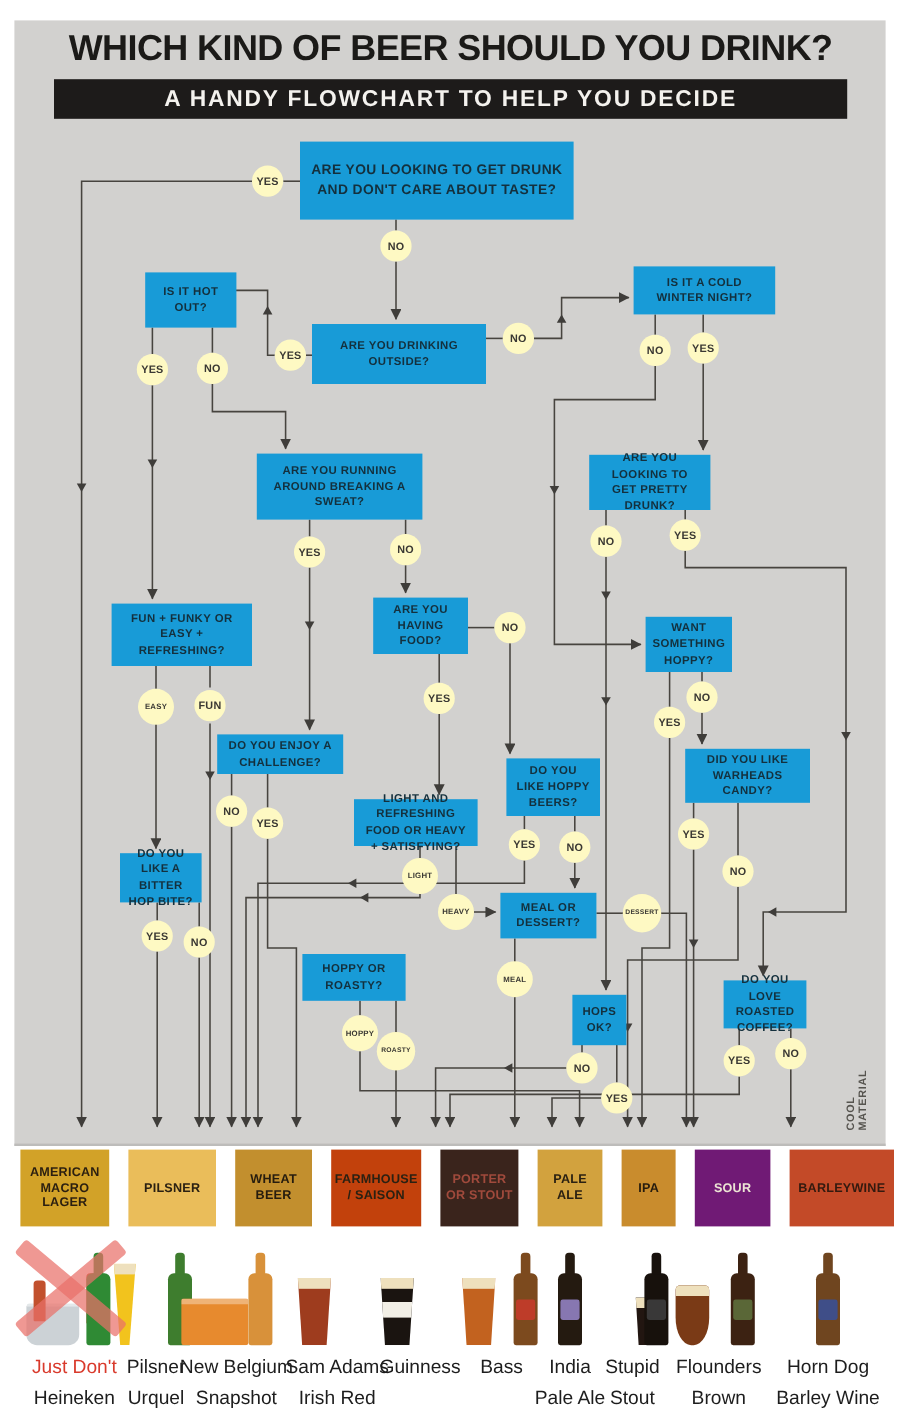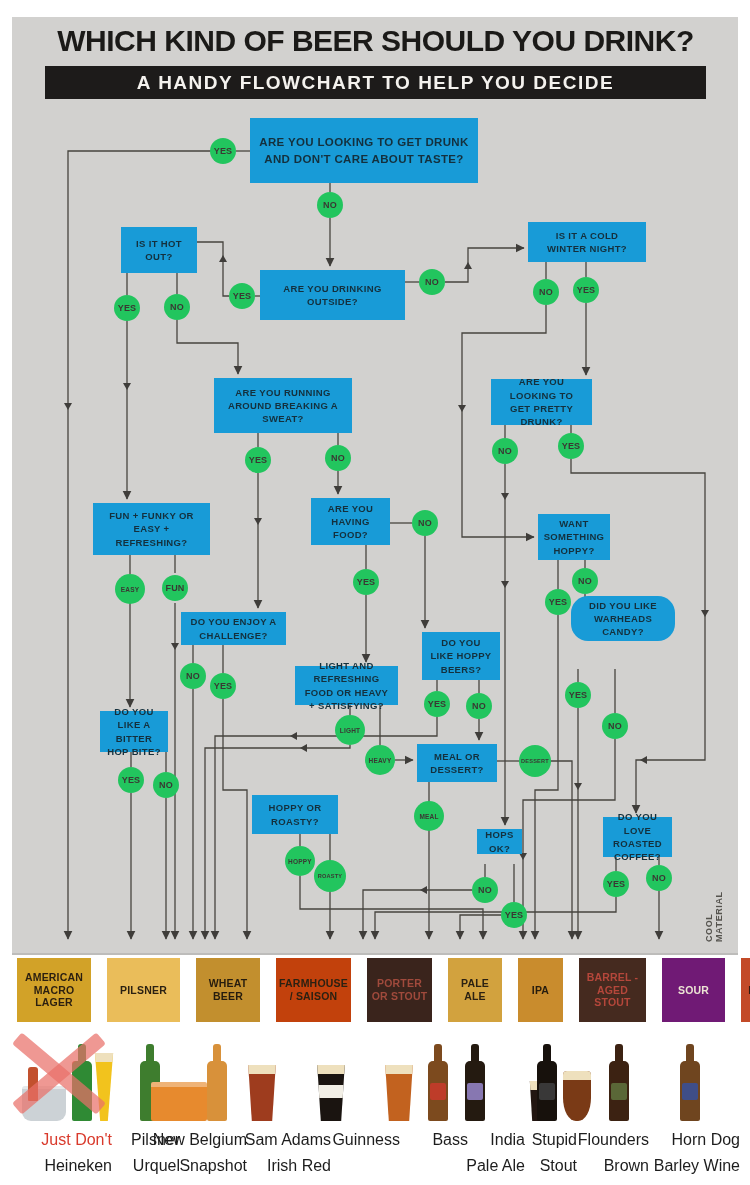--- a/index.html
+++ b/index.html
@@ -24,21 +24,21 @@
   }
   #wires{position:absolute;left:0;top:0;width:750px;height:1185px;pointer-events:none;}
   .fbox{
     position:absolute;background:#189bd7;color:#14303d;font-weight:bold;
     font-size:9.5px;letter-spacing:.35px;line-height:1.4;text-align:center;
     display:flex;align-items:center;justify-content:center;padding:3px 7px;
     box-sizing:border-box;text-transform:uppercase;z-index:3;
   }
   .fbox.lg{font-size:11.5px;}
   .fcircle{
-    position:absolute;background:#22c55e;color:#3a3833;border-radius:50%;
+    position:absolute;background:#fef9c3;color:#3a3833;border-radius:50%;
     display:flex;align-items:center;justify-content:center;font-weight:bold;
     z-index:3;text-transform:uppercase;letter-spacing:.2px;
   }
   .fcircle.s1{font-size:9px;}
   .fcircle.s2{font-size:6.5px;}
   .fcircle.s3{font-size:5.6px;}
   #credit{
     position:absolute;left:704px;top:862px;height:80px;
     writing-mode:vertical-rl;transform:rotate(180deg);
     font-size:9px;font-weight:bold;color:#56544f;letter-spacing:.6px;z-index:3;
@@ -46,21 +46,21 @@
   #band{
     position:absolute;left:17px;top:958px;width:701px;height:64px;
     display:flex;gap:16px;z-index:3;
   }
   .cat{
     height:64px;display:flex;align-items:center;justify-content:center;
     text-align:center;font-weight:800;font-size:10.5px;line-height:1.2;
     letter-spacing:.2px;padding:2px;box-sizing:border-box;text-transform:uppercase;
   }
   #beers{position:absolute;left:0;top:1028px;width:750px;height:157px;z-index:3;}
-  .beer{position:absolute;width:100px;text-align:right;}
+  .beer{position:absolute;width:100px;text-align:center;}
   .art{position:relative;width:100px;height:95px;}
   .bucket{position:absolute;left:10px;bottom:2px;width:44px;height:32px;background:#ccd2d6;border-radius:3px 3px 9px 9px;border-top:3px solid #e4e8ea;}
   .minibot{position:absolute;width:10px;height:34px;border-radius:3px 3px 1px 1px;background:#c2512e;}
   .glass{position:absolute;bottom:2px;overflow:hidden;}
   .glass.pint{left:16px;width:30px;height:56px;clip-path:polygon(4% 0,96% 0,84% 100%,16% 100%);}
   .glass.pilsner{left:12px;width:24px;height:68px;clip-path:polygon(12% 0,88% 0,66% 100%,34% 100%);}
   .glass.tulip{left:14px;width:28px;height:50px;border-radius:4px 4px 46% 46%;}
   .glass.small{left:52px !important;width:20px !important;height:40px !important;}
   .foam{position:absolute;top:0;left:0;right:0;height:9px;background:#eee0bd;}
   .glabel{position:absolute;top:20px;left:2px;right:2px;height:13px;}
@@ -192,27 +192,27 @@
     <div class="fbox lg" style="left: 250px; top: 118px; width: 228px; height: 65px;">ARE YOU LOOKING TO GET DRUNK AND DON'T CARE ABOUT TASTE?</div>
     <div class="fbox" style="left: 260px; top: 270px; width: 145px; height: 50px;">ARE YOU DRINKING OUTSIDE?</div>
     <div class="fbox" style="left: 121px; top: 227px; width: 76px; height: 46px;">IS IT HOT OUT?</div>
     <div class="fbox" style="left: 528px; top: 222px; width: 118px; height: 40px;">IS IT A COLD WINTER NIGHT?</div>
     <div class="fbox" style="left: 214px; top: 378px; width: 138px; height: 55px;">ARE YOU RUNNING AROUND BREAKING A SWEAT?</div>
     <div class="fbox" style="left: 93px; top: 503px; width: 117px; height: 52px;">FUN + FUNKY OR EASY + REFRESHING?</div>
     <div class="fbox" style="left: 311px; top: 498px; width: 79px; height: 47px;">ARE YOU HAVING FOOD?</div>
     <div class="fbox" style="left: 181px; top: 612px; width: 105px; height: 33px;">DO YOU ENJOY A CHALLENGE?</div>
     <div class="fbox" style="left: 295px; top: 666px; width: 103px; height: 39px;">LIGHT AND REFRESHING FOOD OR HEAVY + SATISFYING?</div>
     <div class="fbox" style="left: 422px; top: 632px; width: 78px; height: 48px;">DO YOU LIKE HOPPY BEERS?</div>
-    <div class="fbox" style="left: 571px; top: 596px; width: 104px; height: 45px; border-radius: 17px;">DID YOU LIKE WARHEADS CANDY?</div>
+    <div class="fbox" style="left: 571px; top: 624px; width: 104px; height: 45px;">DID YOU LIKE WARHEADS CANDY?</div>
     <div class="fbox" style="left: 538px; top: 514px; width: 72px; height: 46px;">WANT SOMETHING HOPPY?</div>
     <div class="fbox" style="left: 491px; top: 379px; width: 101px; height: 46px;">ARE YOU LOOKING TO GET PRETTY DRUNK?</div>
     <div class="fbox" style="left: 100px; top: 711px; width: 68px; height: 41px;">DO YOU LIKE A BITTER HOP BITE?</div>
     <div class="fbox" style="left: 252px; top: 795px; width: 86px; height: 39px;">HOPPY OR ROASTY?</div>
     <div class="fbox" style="left: 417px; top: 744px; width: 80px; height: 38px;">MEAL OR DESSERT?</div>
-    <div class="fbox" style="left: 477px; top: 829px; width: 45px; height: 25px;">HOPS OK?</div>
+    <div class="fbox" style="left: 477px; top: 829px; width: 45px; height: 42px;">HOPS OK?</div>
     <div class="fbox" style="left: 603px; top: 817px; width: 69px; height: 40px;">DO YOU LOVE ROASTED COFFEE?</div>
     <div class="fcircle s1" style="left: 210px; top: 138px; width: 26px; height: 26px;">YES</div>
     <div class="fcircle s1" style="left: 317px; top: 192px; width: 26px; height: 26px;">NO</div>
     <div class="fcircle s1" style="left: 229px; top: 283px; width: 26px; height: 26px;">YES</div>
     <div class="fcircle s1" style="left: 419px; top: 269px; width: 26px; height: 26px;">NO</div>
     <div class="fcircle s1" style="left: 114px; top: 295px; width: 26px; height: 26px;">YES</div>
     <div class="fcircle s1" style="left: 164px; top: 294px; width: 26px; height: 26px;">NO</div>
     <div class="fcircle s1" style="left: 533px; top: 279px; width: 26px; height: 26px;">NO</div>
     <div class="fcircle s1" style="left: 573px; top: 277px; width: 26px; height: 26px;">YES</div>
     <div class="fcircle s1" style="left: 245px; top: 447px; width: 26px; height: 26px;">YES</div>
@@ -248,21 +248,20 @@
 <div id="credit">COOL MATERIAL</div>
 
 <div id="band">
     <div class="cat" style="background: rgb(210, 162, 40); color: rgb(43, 31, 16); flex: 0 0 74px;">AMERICAN MACRO LAGER</div>
     <div class="cat" style="background: rgb(234, 189, 90); color: rgb(43, 33, 18); flex: 0 0 73px;">PILSNER</div>
     <div class="cat" style="background: rgb(194, 143, 46); color: rgb(38, 28, 14); flex: 0 0 64px;">WHEAT BEER</div>
     <div class="cat" style="background: #c2410c; color: rgb(43, 33, 18); flex: 0 0 75px;">FARMHOUSE / SAISON</div>
     <div class="cat" style="background: rgb(58, 36, 28); color: rgb(160, 74, 60); flex: 0 0 65px;">PORTER OR STOUT</div>
     <div class="cat" style="background: rgb(210, 162, 62); color: rgb(43, 33, 18); flex: 0 0 54px;">PALE ALE</div>
     <div class="cat" style="background: rgb(201, 140, 45); color: rgb(38, 28, 14); flex: 0 0 45px;">IPA</div>
-    <div class="cat" style="background: rgb(69, 42, 31); color: rgb(181, 71, 59); flex: 0 0 67px;">BARREL - AGED STOUT</div>
     <div class="cat" style="background: #701a75; color: rgb(236, 228, 212); flex: 0 0 63px;">SOUR</div>
     <div class="cat" style="background: rgb(195, 74, 40); color: rgb(51, 26, 15); flex: 0 0 87px;">BARLEYWINE</div>
   </div>
 
 <div id="beers">
     <div class="beer" style="left: 12px;">
       <div class="art">
         <div class="bucket"></div>
         <div class="minibot" style="left: 16px; bottom: 22px;"></div>
         <div class="minibot" style="left: 60px; bottom: 20px; height: 42px;"></div>

